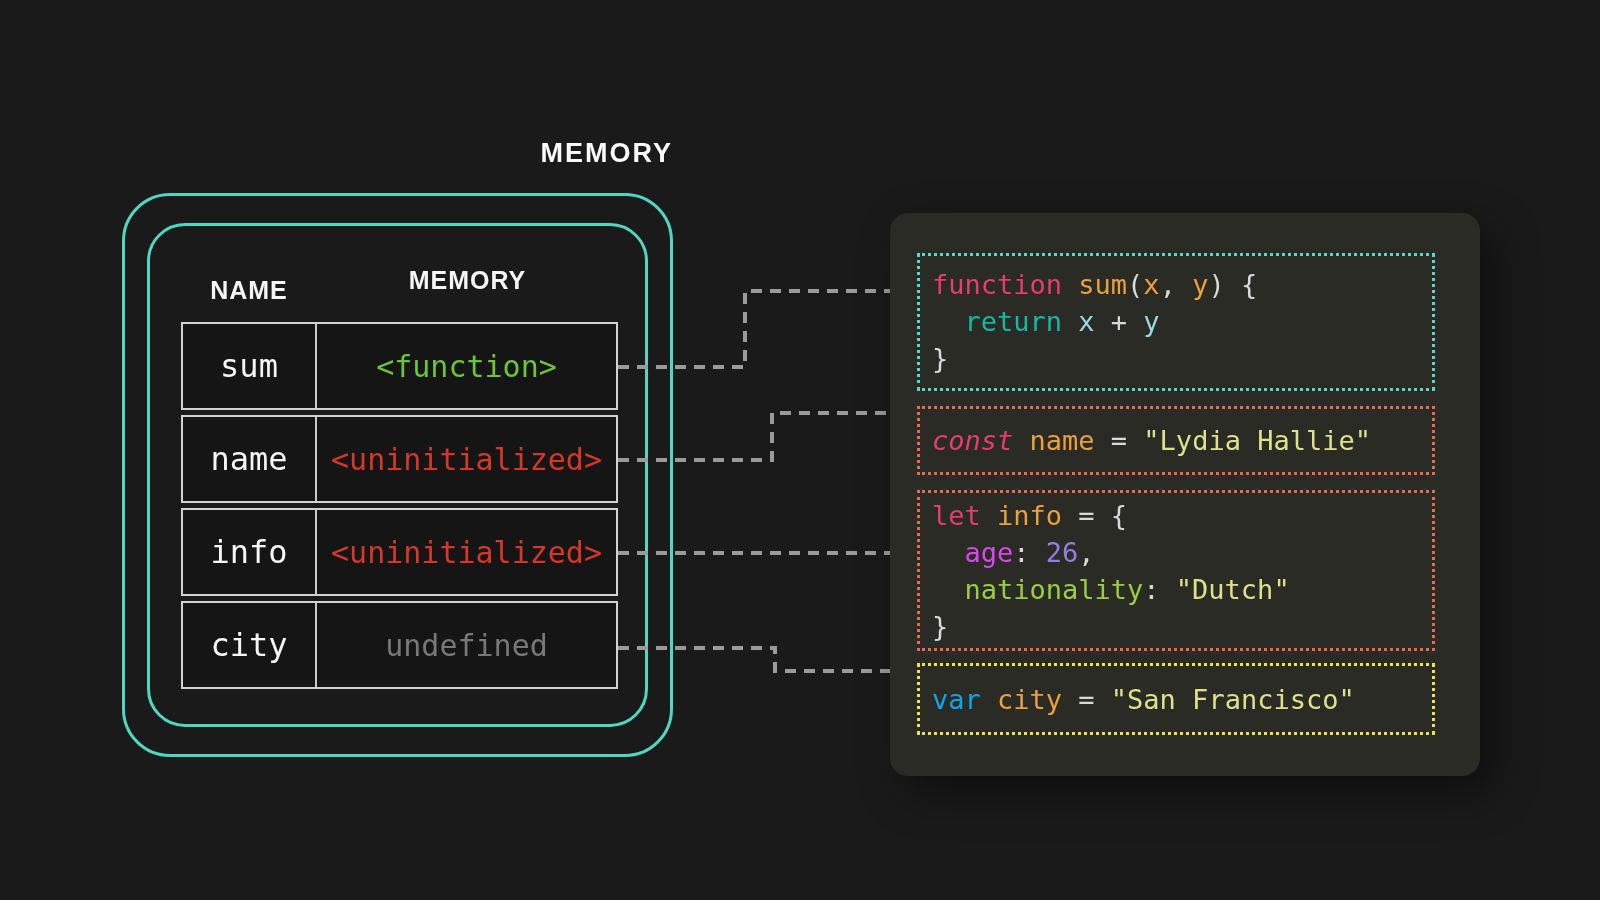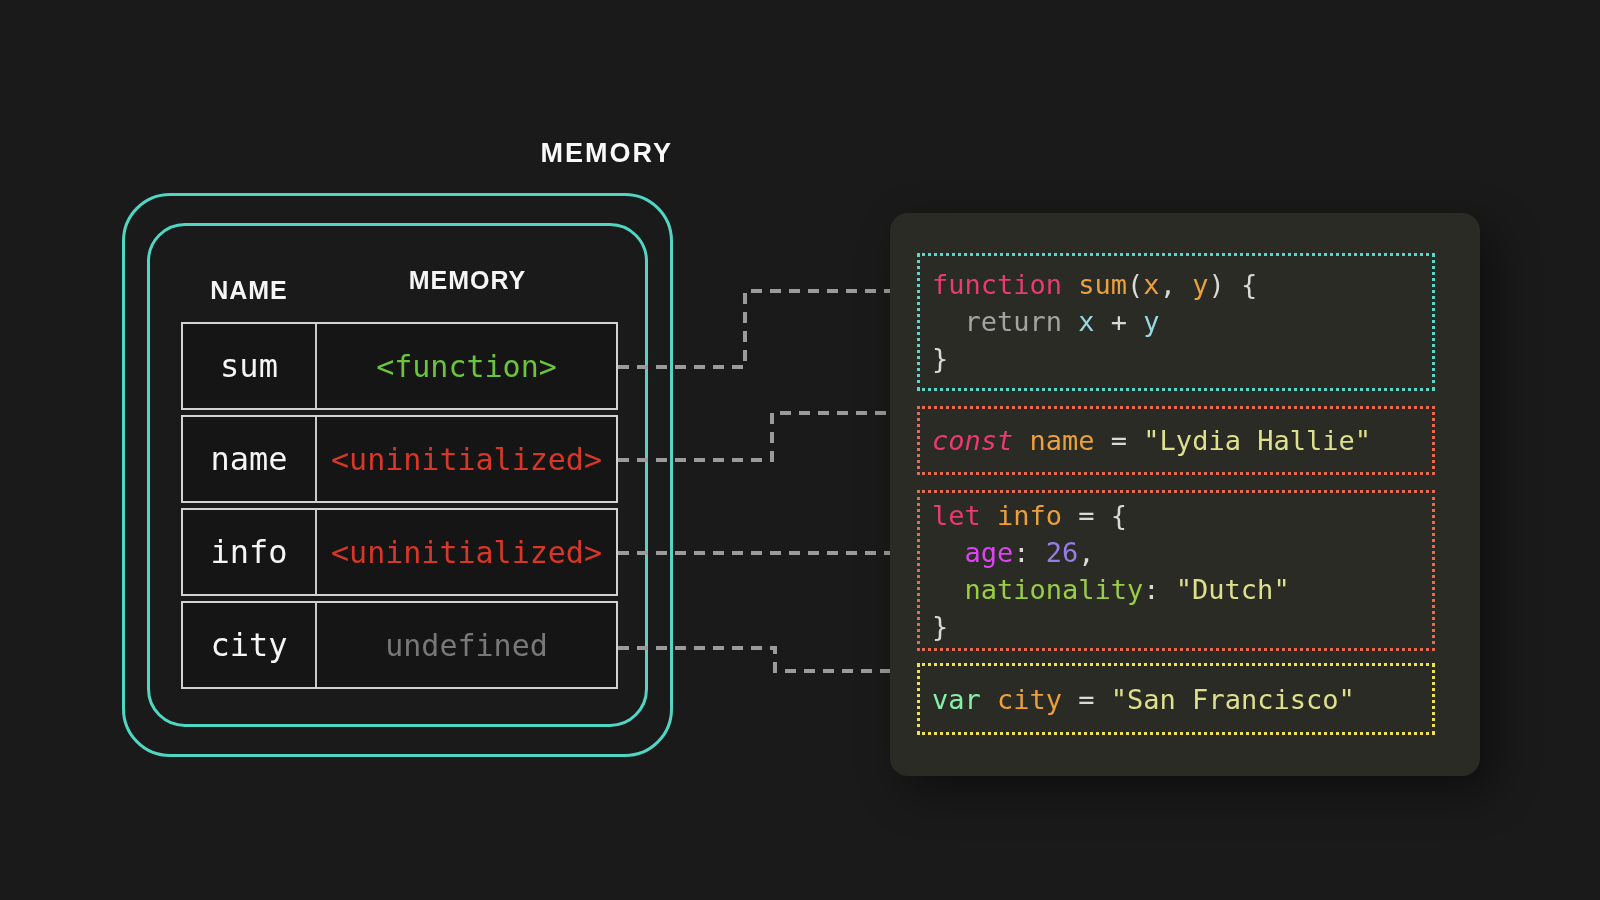--- a/index.html
+++ b/index.html
@@ -107,30 +107,30 @@
   <svg class="connectors" width="1600" height="900" viewBox="0 0 1600 900">
     <path id="conn-1" d="M618 367 H745 V291 H914" fill="none" stroke-width="4" stroke-dasharray="11 8" stroke="#9b9b9b"></path>
     <path id="conn-2" d="M618 460 H772 V413 H914" fill="none" stroke-width="4" stroke-dasharray="11 8" stroke="#9b9b9b"></path>
     <path id="conn-3" d="M618 553 H914" fill="none" stroke-width="4" stroke-dasharray="11 8" stroke="#9b9b9b"></path>
     <path id="conn-4" d="M618 648 H775 V671 H914" fill="none" stroke-width="4" stroke-dasharray="11 8" stroke="#9b9b9b"></path>
   </svg>
 
   <div class="code-panel" id="code-panel">
       <div class="code-block cb1" style="border-color: rgb(90, 215, 200);">
         <div class="code-line"><span style="color: rgb(230, 60, 110);">function </span><span style="color: rgb(235, 160, 60);">sum</span><span style="color: rgb(217, 217, 217);">(</span><span style="color: rgb(235, 160, 60);">x</span><span style="color: rgb(217, 217, 217);">, </span><span style="color: rgb(235, 160, 60);">y</span><span style="color: rgb(217, 217, 217);">) {</span></div>
-        <div class="code-line"><span style="color: rgb(217, 217, 217);">  </span><span style="color: #a3a3a3;">return </span><span style="color: rgb(150, 215, 225);">x</span><span style="color: rgb(217, 217, 217);"> + </span><span style="color: rgb(150, 215, 225);">y</span></div>
+        <div class="code-line"><span style="color: rgb(217, 217, 217);">  </span><span style="color: #14b8a6;">return </span><span style="color: rgb(150, 215, 225);">x</span><span style="color: rgb(217, 217, 217);"> + </span><span style="color: rgb(150, 215, 225);">y</span></div>
         <div class="code-line"><span style="color: rgb(217, 217, 217);">}</span></div>
       </div>
       <div class="code-block cb2" style="border-color: rgb(235, 105, 80);">
         <div class="code-line"><span style="color: rgb(230, 60, 110); font-style: italic;">const </span><span style="color: rgb(235, 160, 60);">name</span><span style="color: rgb(217, 217, 217);"> = </span><span style="color: rgb(222, 224, 140);">"Lydia Hallie"</span></div>
       </div>
       <div class="code-block cb3" style="border-color: rgb(235, 105, 80);">
         <div class="code-line"><span style="color: rgb(230, 60, 110);">let </span><span style="color: rgb(235, 160, 60);">info</span><span style="color: rgb(217, 217, 217);"> = {</span></div>
         <div class="code-line"><span style="color: rgb(217, 217, 217);">  </span><span style="color: #d946ef;">age</span><span style="color: rgb(217, 217, 217);">: </span><span style="color: rgb(150, 125, 230);">26</span><span style="color: rgb(217, 217, 217);">,</span></div>
         <div class="code-line"><span style="color: rgb(217, 217, 217);">  </span><span style="color: rgb(154, 205, 70);">nationality</span><span style="color: rgb(217, 217, 217);">: </span><span style="color: rgb(222, 224, 140);">"Dutch"</span></div>
         <div class="code-line"><span style="color: rgb(217, 217, 217);">}</span></div>
       </div>
       <div class="code-block cb4" style="border-color: rgb(240, 225, 80);">
-        <div class="code-line"><span style="color: #86efac;">var </span><span style="color: rgb(235, 160, 60);">city</span><span style="color: rgb(217, 217, 217);"> = </span><span style="color: rgb(222, 224, 140);">"San Francisco"</span></div>
+        <div class="code-line"><span style="color: #0ea5e9;">var </span><span style="color: rgb(235, 160, 60);">city</span><span style="color: rgb(217, 217, 217);"> = </span><span style="color: rgb(222, 224, 140);">"San Francisco"</span></div>
       </div>
     </div>
 
 </div>
 
 </body></html>

